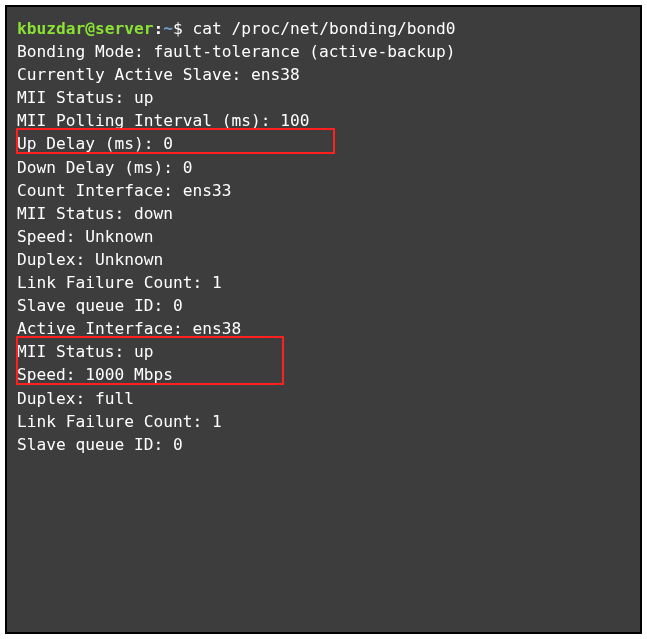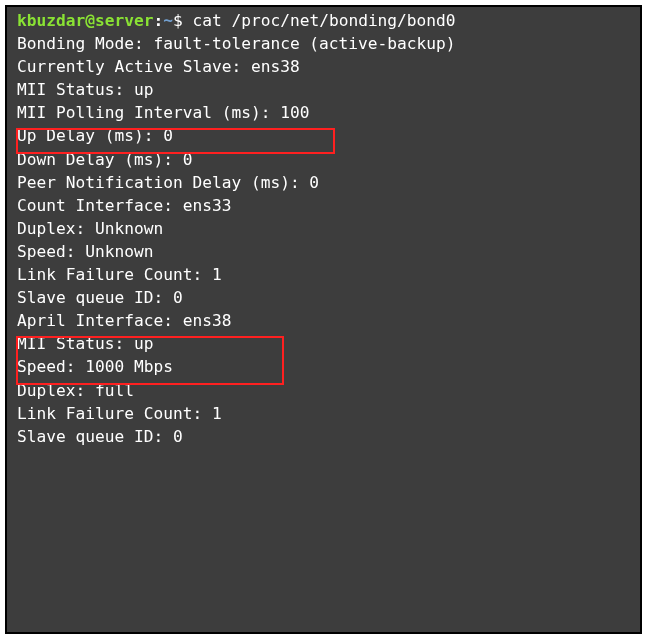--- a/index.html
+++ b/index.html
@@ -11,21 +11,21 @@
       background: #ffffff;
       padding: 5px;
       width: 647px;
       height: 639px;
     }
     .terminal-window {
       background: #3d3d3d;
       border: 2px solid #000000;
       width: 637px;
       height: 629px;
-      padding: 2px 10px;
+      padding: 10px 10px;
       font-family: 'DejaVu Sans Mono', 'Consolas', 'Courier New', monospace;
       font-size: 16.2px;
       line-height: 23.1px;
       color: #ffffff;
       overflow: hidden;
       position: relative;
     }
     .line {
       white-space: pre;
       position: relative;
@@ -72,29 +72,29 @@
 
 <div class="terminal-window">
   <div class="line"><span class="prompt-user">kbuzdar@server</span><span class="prompt-colon">:</span><span class="prompt-tilde">~</span><span class="prompt-dollar">$ </span><span class="command">cat /proc/net/bonding/bond0</span></div>
   <div class="line"></div>
   <div class="line">Bonding Mode: fault-tolerance (active-backup)</div>
   <div class="line">Currently Active Slave: ens38</div>
   <div class="line">MII Status: up</div>
   <div class="line">MII Polling Interval (ms): 100</div>
   <div class="line">Up Delay (ms): 0</div>
   <div class="line">Down Delay (ms): 0</div>
-  <div class="line">Peer Notification Delay (ms): 0</div>
   <div class="line"></div>
   <div class="line">Count Interface: ens33</div>
+  <div class="line">MII Status: down</div>
+  <div class="line">Speed: Unknown</div>
   <div class="line">Duplex: Unknown</div>
-  <div class="line">Speed: Unknown</div>
   <div class="line">Link Failure Count: 1</div>
   <div class="line">Slave queue ID: 0</div>
   <div class="line"></div>
-  <div class="line">April Interface: ens38</div>
+  <div class="line">Active Interface: ens38</div>
   <div class="line">MII Status: up</div>
   <div class="line">Speed: 1000 Mbps</div>
   <div class="line">Duplex: full</div>
   <div class="line">Link Failure Count: 1</div>
   <div class="line">Slave queue ID: 0</div>
 
   <div class="highlight-box-1"></div>
   <div class="highlight-box-2"></div>
 </div>
 

